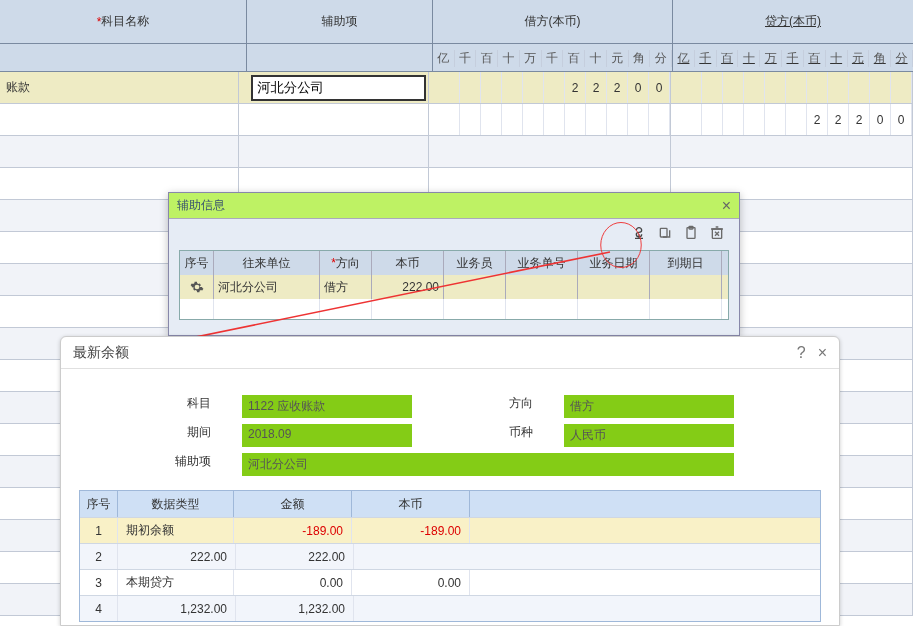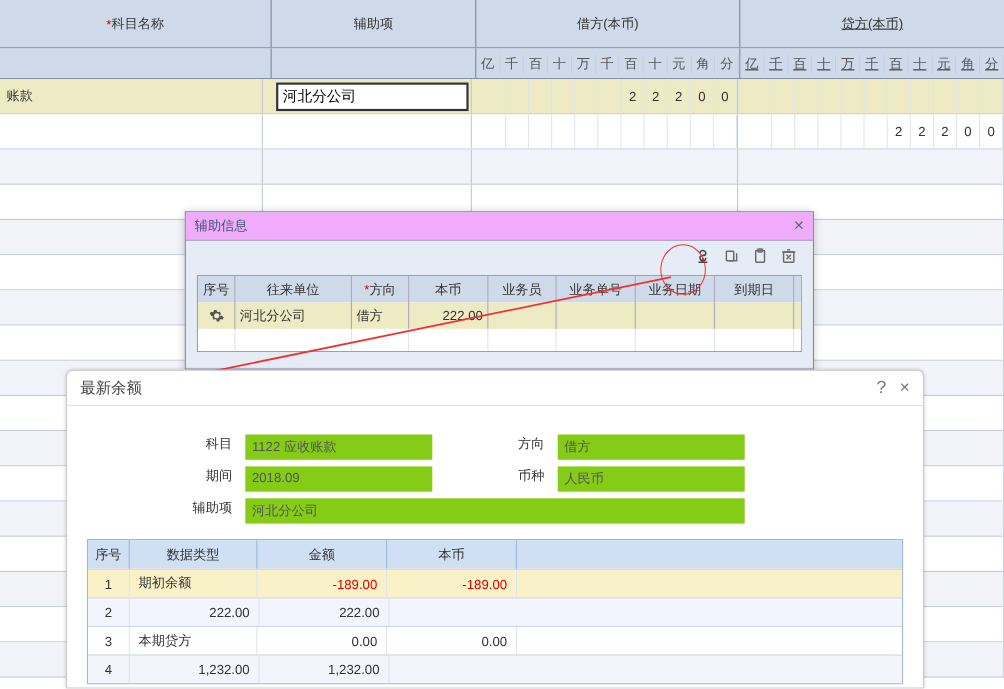--- a/index.html
+++ b/index.html
@@ -35,21 +35,21 @@
   .assist-input {
     width:100%; height:26px; border:2px solid #333; background:#fff; padding:0 4px;
   }
 
   
   .win {
     position:absolute; background:#e6ecf5; border:1px solid #88a;
     box-shadow:0 2px 8px rgba(0,0,0,.25);
   }
   .win-aux { left:168px; top:192px; width:572px; height:144px; }
-  .win-title { height:26px; background:#f0abfc; display:flex; align-items:center; padding:0 8px; color:#3b556f; font-size:12px; border-bottom:1px solid #aab; }
+  .win-title { height:26px; background:#bef264; display:flex; align-items:center; padding:0 8px; color:#3b556f; font-size:12px; border-bottom:1px solid #aab; }
   .win-close { margin-left:auto; font-size:16px; color:#666; cursor:pointer; }
   .aux-toolbar { display:flex; justify-content:flex-end; gap:10px; padding:6px 14px 4px; }
   .aux-toolbar svg { width:16px; height:16px; color:#6a6a6a; cursor:pointer; }
   .aux-toolbar .hi svg { color:#444; }
   .aux-table { margin:2px 10px; border:1px solid #8aa; background:#fff; }
   .aux-head, .aux-row { display:flex; height:24px; }
   .aux-head { background:#cedae9; }
   .aux-head > div, .aux-row > div { border-right:1px solid #aab; display:flex; align-items:center; justify-content:center; padding:0 4px; }
   .aux-row { background:#eeebc4; }
   .ac-idx{width:34px;} .ac-unit{width:106px;} .ac-dir{width:52px;} .ac-amt{width:72px;}
@@ -66,21 +66,21 @@
   .arrow-svg { position:absolute; left:120px; top:228px; width:520px; height:130px; }
 
   
   .panel {
     position:absolute; left:60px; top:336px; width:780px; height:290px;
     background:#fff; border:1px solid #ccc; border-radius:6px 6px 0 0; box-shadow:0 1px 4px rgba(0,0,0,.2);
   }
   .panel-head { display:flex; align-items:center; height:32px; padding:0 12px; font-size:14px; color:#444; border-bottom:1px solid #e0e0e0; }
   .panel-head .right { margin-left:auto; display:flex; gap:12px; align-items:center; }
   .panel-head .ico { font-size:16px; color:#777; cursor:pointer; }
-  .form-grid { display:grid; grid-template-columns: 90px 170px 90px 170px; gap:6px 12px; padding:26px 18px 8px 60px; }
+  .form-grid { display:grid; grid-template-columns: 90px 170px 90px 170px; gap:6px 31px; padding:26px 18px 8px 60px; }
   .form-grid label { text-align:right; }
   .fld { background:#84cc16; color:#555; padding:3px 6px; }
   .form-grid .wide { grid-column: 2 / span 3; }
   .bal-table { margin:6px 18px 0 18px; border:1px solid #9fb8d9; }
   .bal-head { display:flex; height:26px; background:#cfe0f5; }
   .bal-head > div { border-right:1px solid #9fb8d9; display:flex; align-items:center; justify-content:center; }
   .bc-idx{width:38px;} .bc-type{width:116px;} .bc-amt{width:118px;} .bc-lcy{width:118px;}
   .bal-row { display:flex; height:26px; border-top:1px solid #cfd7e3; background:#fff; }
   .bal-row.even { background:#f2f5fb; }
   .bal-row.hl { background:#f9f1c7 !important; }

